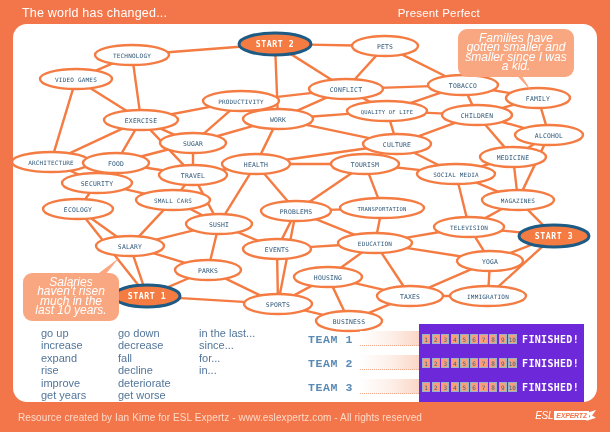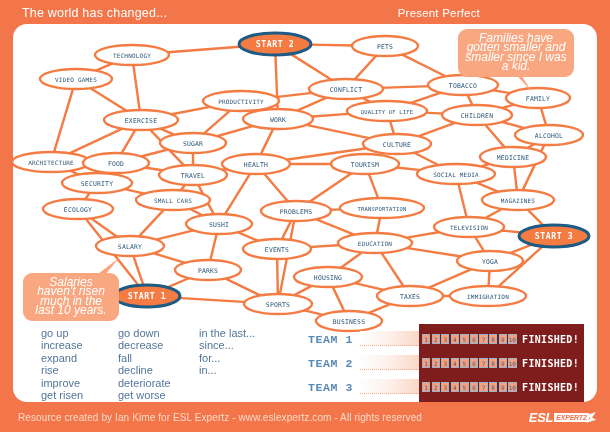--- a/index.html
+++ b/index.html
@@ -52,39 +52,39 @@
   .team-label{
     color:#5b8bb5;font-size:11.5px;font-weight:bold;letter-spacing:.6px;
     width:52px;flex:none;font-family:Liberation Mono, monospace;
   }
   .dots{
     flex:1;height:14px;align-self:flex-end;margin-bottom:2px;
     background:linear-gradient(to right,#ffffff 0%,#fdeee7 55%,#fad7c6 100%);
     border-bottom:1px dotted #f0a98b;
   }
   .boxes{
-    display:flex;align-items:center;background:#7f1d1d;height:30px;
+    display:flex;align-items:center;background:#6d28d9;height:30px;
     padding:0 2px;box-sizing:border-box;
   }
   .box{
     width:8.4px;height:10px;border:1px solid #9ab3c9;background:#f9a07a;
     margin:0 .6px;font-size:6px;color:#3d5f80;display:flex;
     align-items:center;justify-content:center;box-sizing:border-box;
     font-family:"DejaVu Sans Mono", monospace;
   }
   .finished{
     color:#ffffff;font-size:10px;font-weight:bold;letter-spacing:.3px;
     margin-left:5px;padding-right:3px;font-family:"DejaVu Sans Mono", monospace;
   }
 
   
   .ftr{position:absolute;left:0;top:406px;width:610px;height:26px;}
   .ftr-txt{position:absolute;left:18px;top:6px;color:#ffd9c8;font-size:10px;letter-spacing:.1px;}
   .logo{position:absolute;right:14px;top:4px;display:flex;align-items:center;}
-  .logo-esl{color:#ffffff;font-size:13px;font-weight:bold;font-style:italic;letter-spacing:-.3px;}
+  .logo-esl{color:#ffffff;font-size:10px;font-weight:normal;font-style:italic;letter-spacing:-.3px;}
   .logo-exp{
     background:#ffffff;color:#f3764a;font-size:7px;font-weight:bold;font-style:italic;
     padding:1px 2px;margin-left:1px;letter-spacing:-.2px;
   }
   .logo-swoosh{
     width:10px;height:11px;margin-left:-3px;
     background:#ffffff;
     clip-path:polygon(0% 30%,100% 0%,60% 50%,100% 70%,0% 100%,45% 55%);
   }
 </style>
@@ -381,21 +381,21 @@
       <polygon points="28,0 4,18 14,17" fill="#f9a781"></polygon>
     </svg>
 
     <div class="words">
       <div class="wcol c1">
         <div class="wword">go up</div>
         <div class="wword">increase</div>
         <div class="wword">expand</div>
         <div class="wword">rise</div>
         <div class="wword">improve</div>
-        <div class="wword">get risen</div>
+        <div class="wword">get years</div>
       </div>
       <div class="wcol c2">
         <div class="wword">go down</div>
         <div class="wword">decrease</div>
         <div class="wword">fall</div>
         <div class="wword">decline</div>
         <div class="wword">deteriorate</div>
         <div class="wword">get worse</div>
       </div>
       <div class="wcol c3">

